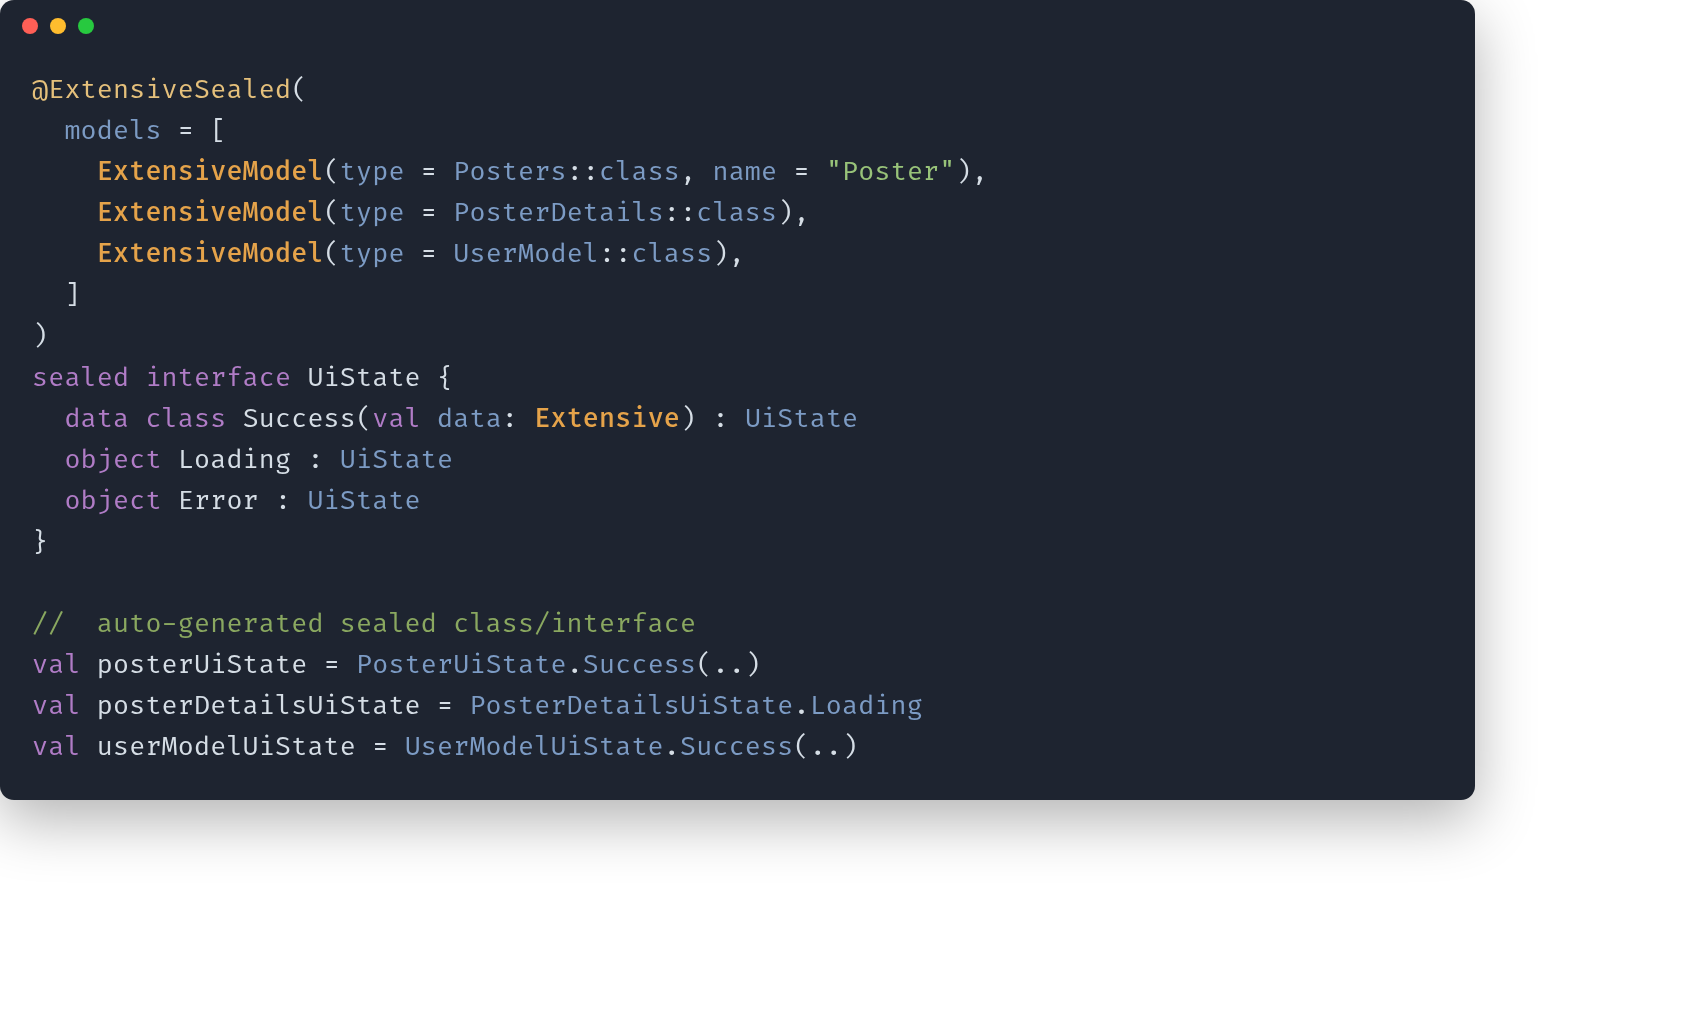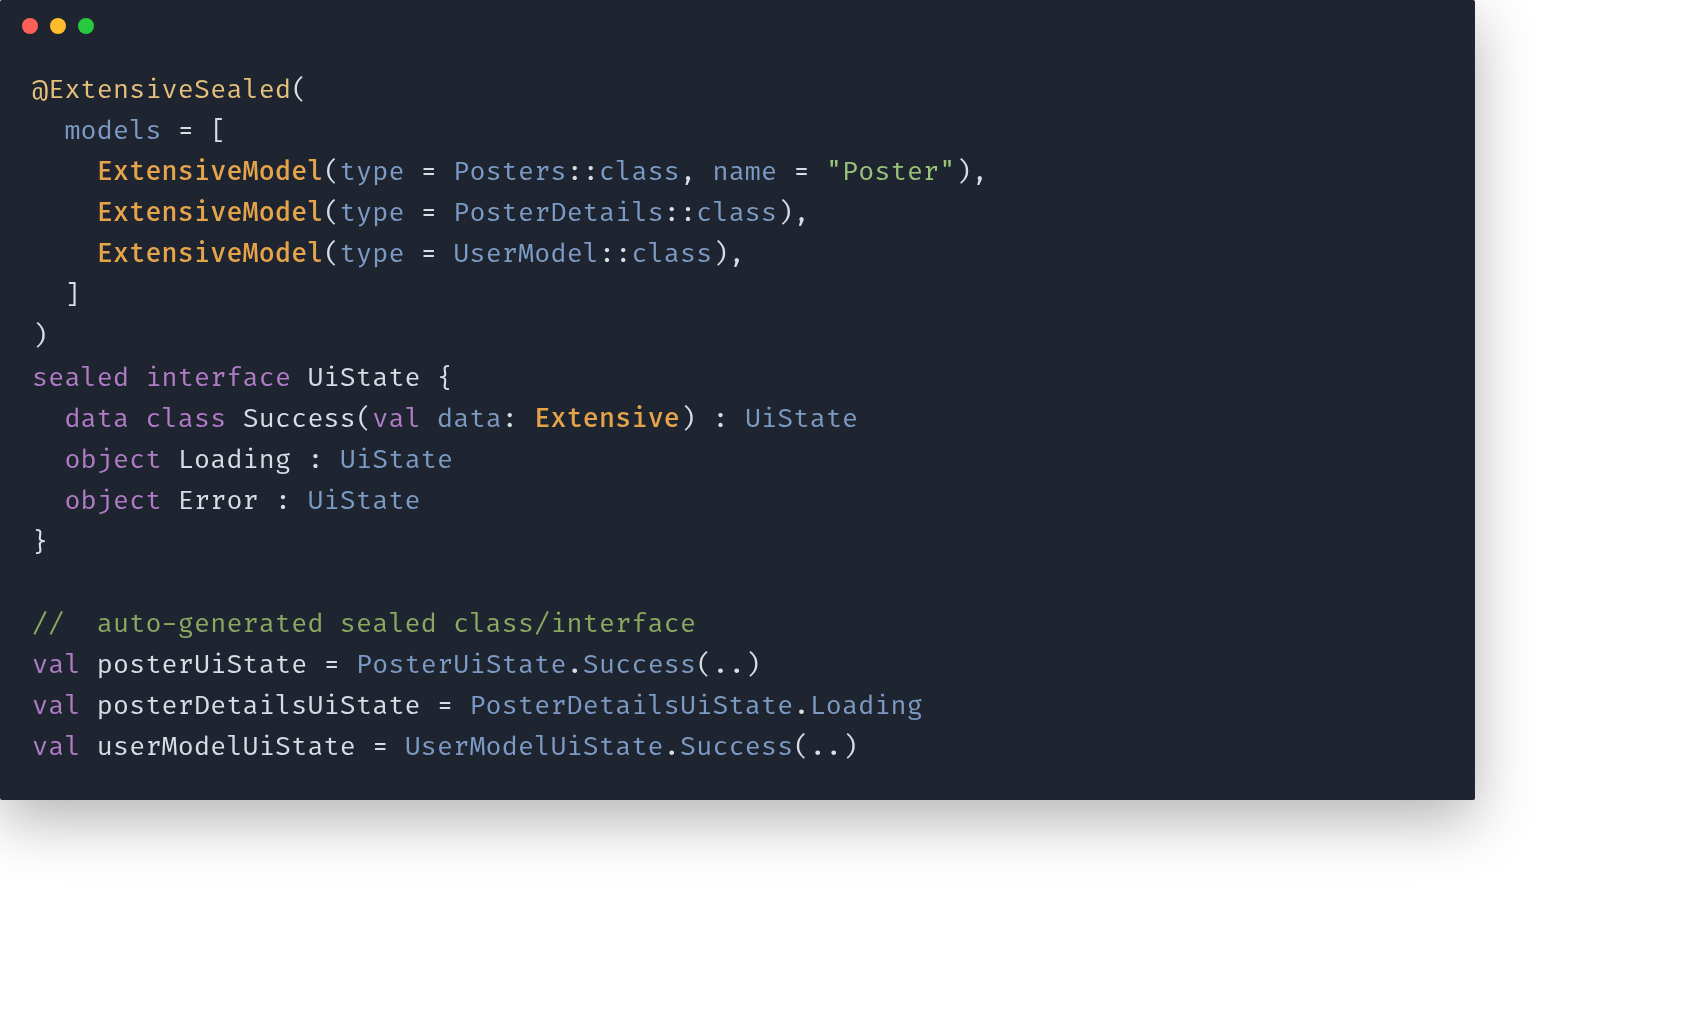--- a/index.html
+++ b/index.html
@@ -11,21 +11,21 @@
     background: #ffffff;
     display: flex;
     align-items: flex-start;
     justify-content: flex-start;
     min-height: 1028px;
     width: 1692px;
     padding: 0;
   }
   .code-window {
     background: #1e2430;
-    border-radius: 2px;
+    border-radius: 14px;
     width: 1475px;
     padding: 0;
     overflow: hidden;
     box-shadow: 0 20px 60px rgba(0,0,0,0.3);
   }
   .titlebar {
     padding: 18px 22px 8px 22px;
     display: flex;
     gap: 12px;
     align-items: center;

